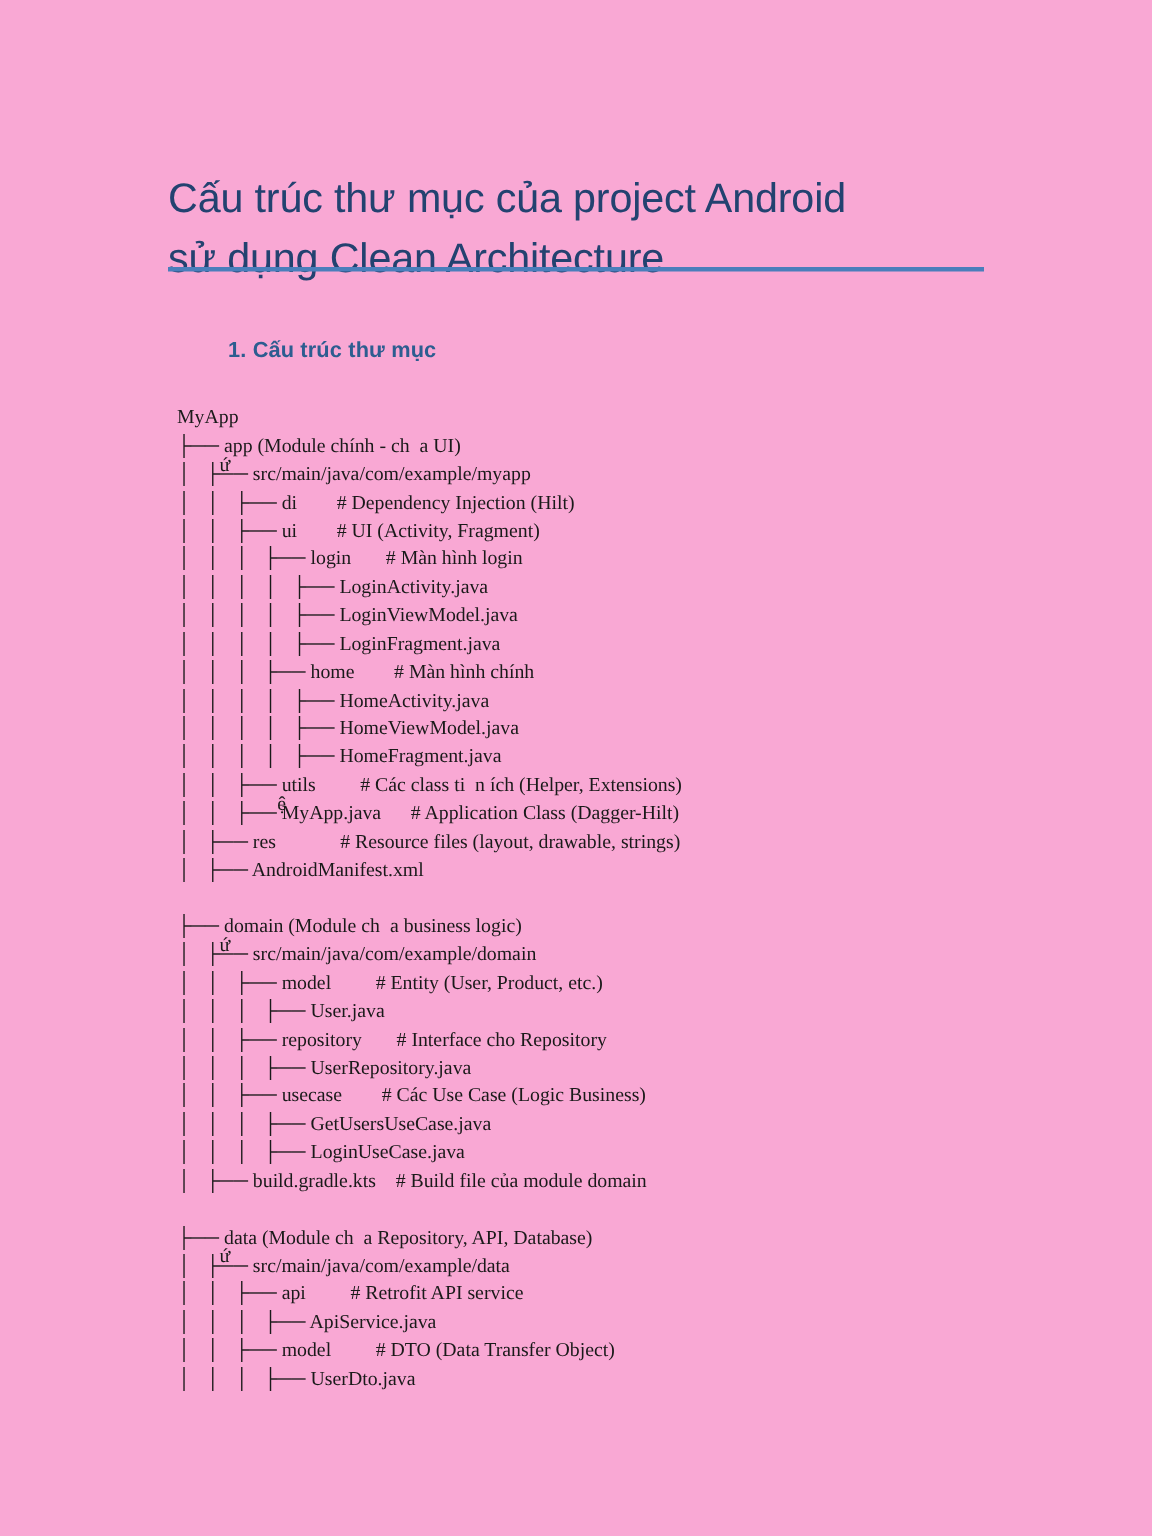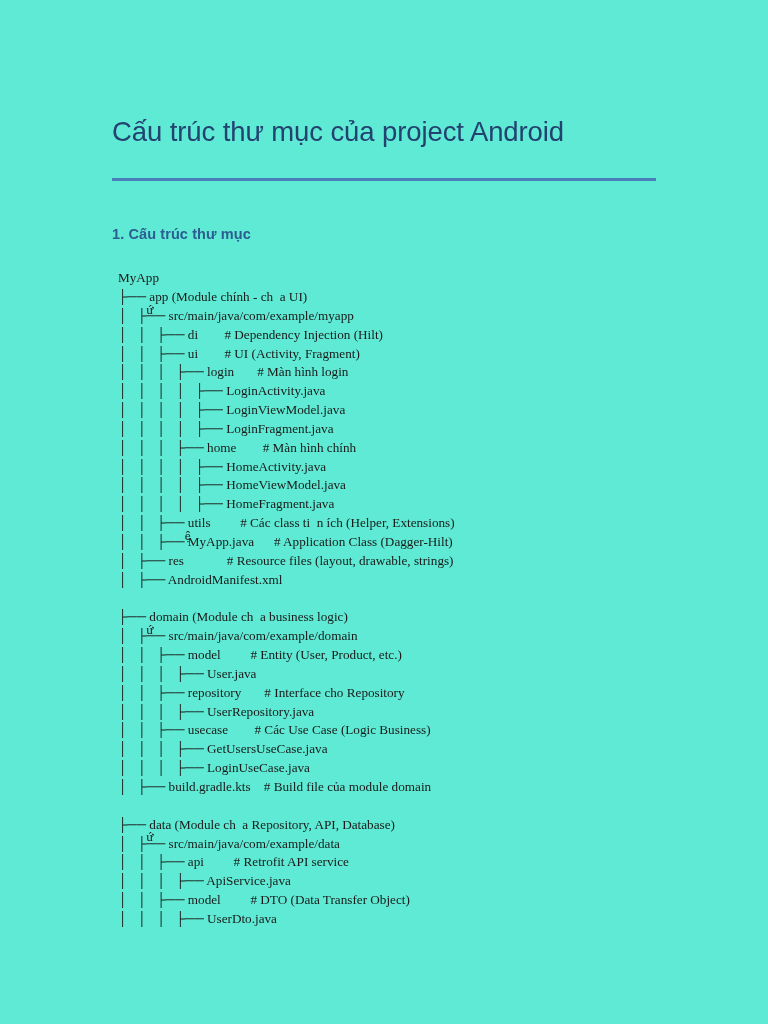--- a/index.html
+++ b/index.html
@@ -13,21 +13,21 @@
     height: 1024px;
     position: relative;
     overflow: hidden;
     font-family: "Liberation Sans", sans-serif;
     -webkit-font-smoothing: antialiased;
   }
 
   .page {
     position: absolute;
     inset: 0;
-    background: #5eead4;
+    background: #f9a8d4;
   }
 
   
   .doc-title {
     position: absolute;
     left: 112px;
     top: 94px;
     width: 560px;
     font-family: "Liberation Sans", sans-serif;
     font-size: 27.5px;
@@ -103,21 +103,22 @@
     white-space: pre;
   }
 </style>
 </head>
 <body style="background: rgb(255, 255, 255);">
 
 <div class="page">
 
   <h1 class="doc-title" style="color: rgb(35, 66, 112);">
     <span class="title-line">Cấu trúc thư mục của project Android</span>
+    <span class="title-line">sử dụng Clean Architecture</span>
   </h1>
 
   <div class="title-rule" style="background: rgb(74, 126, 187);"></div>
 
-  <h2 class="section-heading" style="color: rgb(45, 93, 144);">1. Cấu trúc thư mục</h2>
+  <h2 class="section-heading" style="color: rgb(45, 93, 144); margin-left: 40px;">1. Cấu trúc thư mục</h2>
 
   <pre class="tree" id="tree-listing" style="color: rgb(26, 26, 26);"><div class="tree-row"><span class="name">MyApp</span></div><div class="tree-row"><span class="prefix">├── </span><span class="glyph-artifact"><span>ứ</span></span><span class="name">app (Module chính - ch  a UI)</span></div><div class="tree-row"><span class="prefix">│   ├── </span><span class="name">src/main/java/com/example/myapp</span></div><div class="tree-row"><span class="prefix">│   │   ├── </span><span class="name">di</span><span class="comment">        # Dependency Injection (Hilt)</span></div><div class="tree-row"><span class="prefix">│   │   ├── </span><span class="name">ui</span><span class="comment">        # UI (Activity, Fragment)</span></div><div class="tree-row"><span class="prefix">│   │   │   ├── </span><span class="name">login</span><span class="comment">       # Màn hình login</span></div><div class="tree-row"><span class="prefix">│   │   │   │   ├── </span><span class="name">LoginActivity.java</span></div><div class="tree-row"><span class="prefix">│   │   │   │   ├── </span><span class="name">LoginViewModel.java</span></div><div class="tree-row"><span class="prefix">│   │   │   │   ├── </span><span class="name">LoginFragment.java</span></div><div class="tree-row"><span class="prefix">│   │   │   ├── </span><span class="name">home</span><span class="comment">        # Màn hình chính</span></div><div class="tree-row"><span class="prefix">│   │   │   │   ├── </span><span class="name">HomeActivity.java</span></div><div class="tree-row"><span class="prefix">│   │   │   │   ├── </span><span class="name">HomeViewModel.java</span></div><div class="tree-row"><span class="prefix">│   │   │   │   ├── </span><span class="name">HomeFragment.java</span></div><div class="tree-row"><span class="prefix">│   │   ├── </span><span class="glyph-artifact"><span>ệ</span></span><span class="name">utils</span><span class="comment">         # Các class ti  n ích (Helper, Extensions)</span></div><div class="tree-row"><span class="prefix">│   │   ├── </span><span class="name">MyApp.java</span><span class="comment">      # Application Class (Dagger-Hilt)</span></div><div class="tree-row"><span class="prefix">│   ├── </span><span class="name">res</span><span class="comment">             # Resource files (layout, drawable, strings)</span></div><div class="tree-row"><span class="prefix">│   ├── </span><span class="name">AndroidManifest.xml</span></div><div class="tree-row blank"> </div><div class="tree-row"><span class="prefix">├── </span><span class="glyph-artifact"><span>ứ</span></span><span class="name">domain (Module ch  a business logic)</span></div><div class="tree-row"><span class="prefix">│   ├── </span><span class="name">src/main/java/com/example/domain</span></div><div class="tree-row"><span class="prefix">│   │   ├── </span><span class="name">model</span><span class="comment">         # Entity (User, Product, etc.)</span></div><div class="tree-row"><span class="prefix">│   │   │   ├── </span><span class="name">User.java</span></div><div class="tree-row"><span class="prefix">│   │   ├── </span><span class="name">repository</span><span class="comment">       # Interface cho Repository</span></div><div class="tree-row"><span class="prefix">│   │   │   ├── </span><span class="name">UserRepository.java</span></div><div class="tree-row"><span class="prefix">│   │   ├── </span><span class="name">usecase</span><span class="comment">        # Các Use Case (Logic Business)</span></div><div class="tree-row"><span class="prefix">│   │   │   ├── </span><span class="name">GetUsersUseCase.java</span></div><div class="tree-row"><span class="prefix">│   │   │   ├── </span><span class="name">LoginUseCase.java</span></div><div class="tree-row"><span class="prefix">│   ├── </span><span class="name">build.gradle.kts</span><span class="comment">    # Build file của module domain</span></div><div class="tree-row blank"> </div><div class="tree-row"><span class="prefix">├── </span><span class="glyph-artifact"><span>ứ</span></span><span class="name">data (Module ch  a Repository, API, Database)</span></div><div class="tree-row"><span class="prefix">│   ├── </span><span class="name">src/main/java/com/example/data</span></div><div class="tree-row"><span class="prefix">│   │   ├── </span><span class="name">api</span><span class="comment">         # Retrofit API service</span></div><div class="tree-row"><span class="prefix">│   │   │   ├── </span><span class="name">ApiService.java</span></div><div class="tree-row"><span class="prefix">│   │   ├── </span><span class="name">model</span><span class="comment">         # DTO (Data Transfer Object)</span></div><div class="tree-row"><span class="prefix">│   │   │   ├── </span><span class="name">UserDto.java</span></div></pre>
 
 </div>
 
 </body></html>

